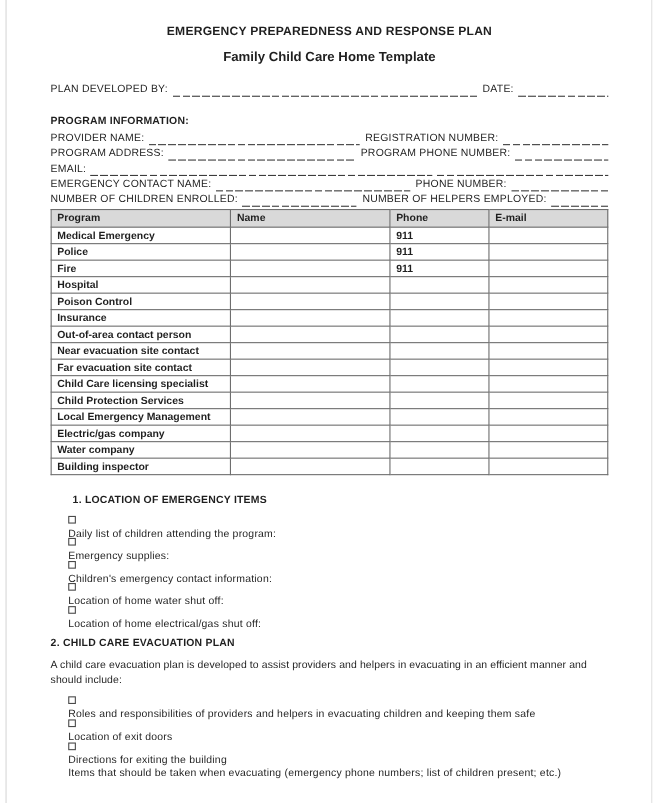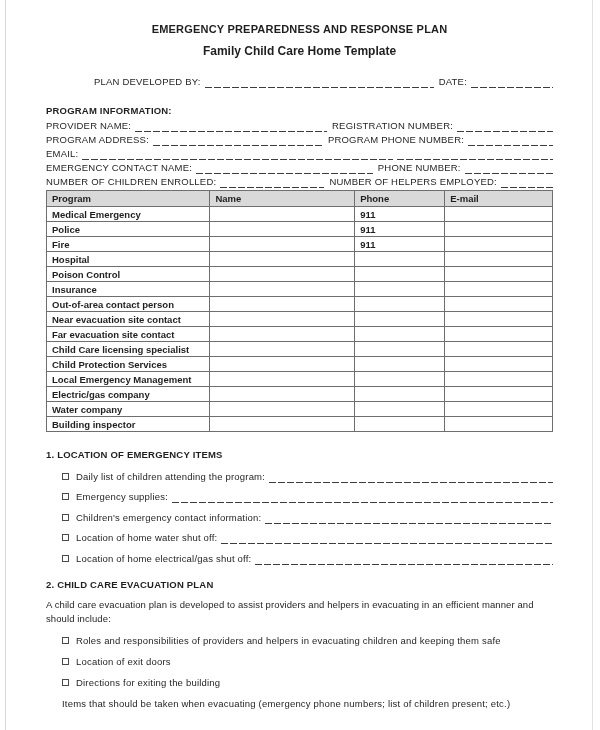--- a/index.html
+++ b/index.html
@@ -22,21 +22,21 @@
   }
   .doc-title{
     font-size:11px;font-weight:bold;text-align:center;
     line-height:14px;letter-spacing:.2px;
   }
   .doc-subtitle{
     font-size:12px;font-weight:bold;text-align:center;
     line-height:14px;margin-top:8px;
   }
   .field-row{display:flex;align-items:flex-end;height:14px;font-size:9.5px;}
-  .plan-row{margin-top:16px;margin-left:48px;}
+  .plan-row{margin-top:16px;}
   .lbl{white-space:nowrap;line-height:13px;letter-spacing:.2px;}
   .lbl.r{margin-left:5px;}
   .lbl.r:empty{margin-left:0;}
   .uline{
     height:12px;margin-left:4px;
     background:repeating-linear-gradient(90deg,#3c3c3c 0 7px,rgba(0,0,0,0) 7px 9px) left bottom / 100% 1px no-repeat;
   }
   .uline.grow2{flex-grow:2;}
   .uline.grow1{flex-grow:1;}
   .uline.date-line{width:82px;flex-grow:0;}
@@ -48,24 +48,24 @@
     width:100%;border-collapse:collapse;margin-top:2px;
     font-size:9.5px;border:1px solid #404040;padding-left:40px;
   }
   .contacts-table th,.contacts-table td{
     border:1px solid #6e6e6e;padding:0 5px;line-height:13px;
     text-align:left;font-weight:bold;
   }
   .contacts-table th{height:15px;background:#d9d9d9;}
   .contacts-table td{height:14px;}
   .contacts-table td.name-cell,.contacts-table td.email-cell{font-weight:normal;}
-  .s1-heading{margin-top:16px;}
+  .s1-heading{margin-top:16px;margin-left:20px;}
   .check-row{
-    display:flex;align-items:flex-end;height:14px;
-    margin-left:16px;margin-top:6.5px;font-size:9.5px;
+    display:flex;height:14px;
+    margin-left:16px;margin-top:6.5px;font-size:9.5px;flex-direction:column;
   }
   .cb{
     display:inline-block;width:5px;height:5px;
     border:1px solid #4a4a4a;margin-right:7px;margin-bottom:3px;
     flex:none;
   }
   .check-row .uline{flex-grow:1;}
   .s2-heading{margin-top:13px;}
   .intro{font-size:9.5px;line-height:14px;margin-top:6px;letter-spacing:.1px;}
   .plain-items .check-row{margin-top:5px;}

